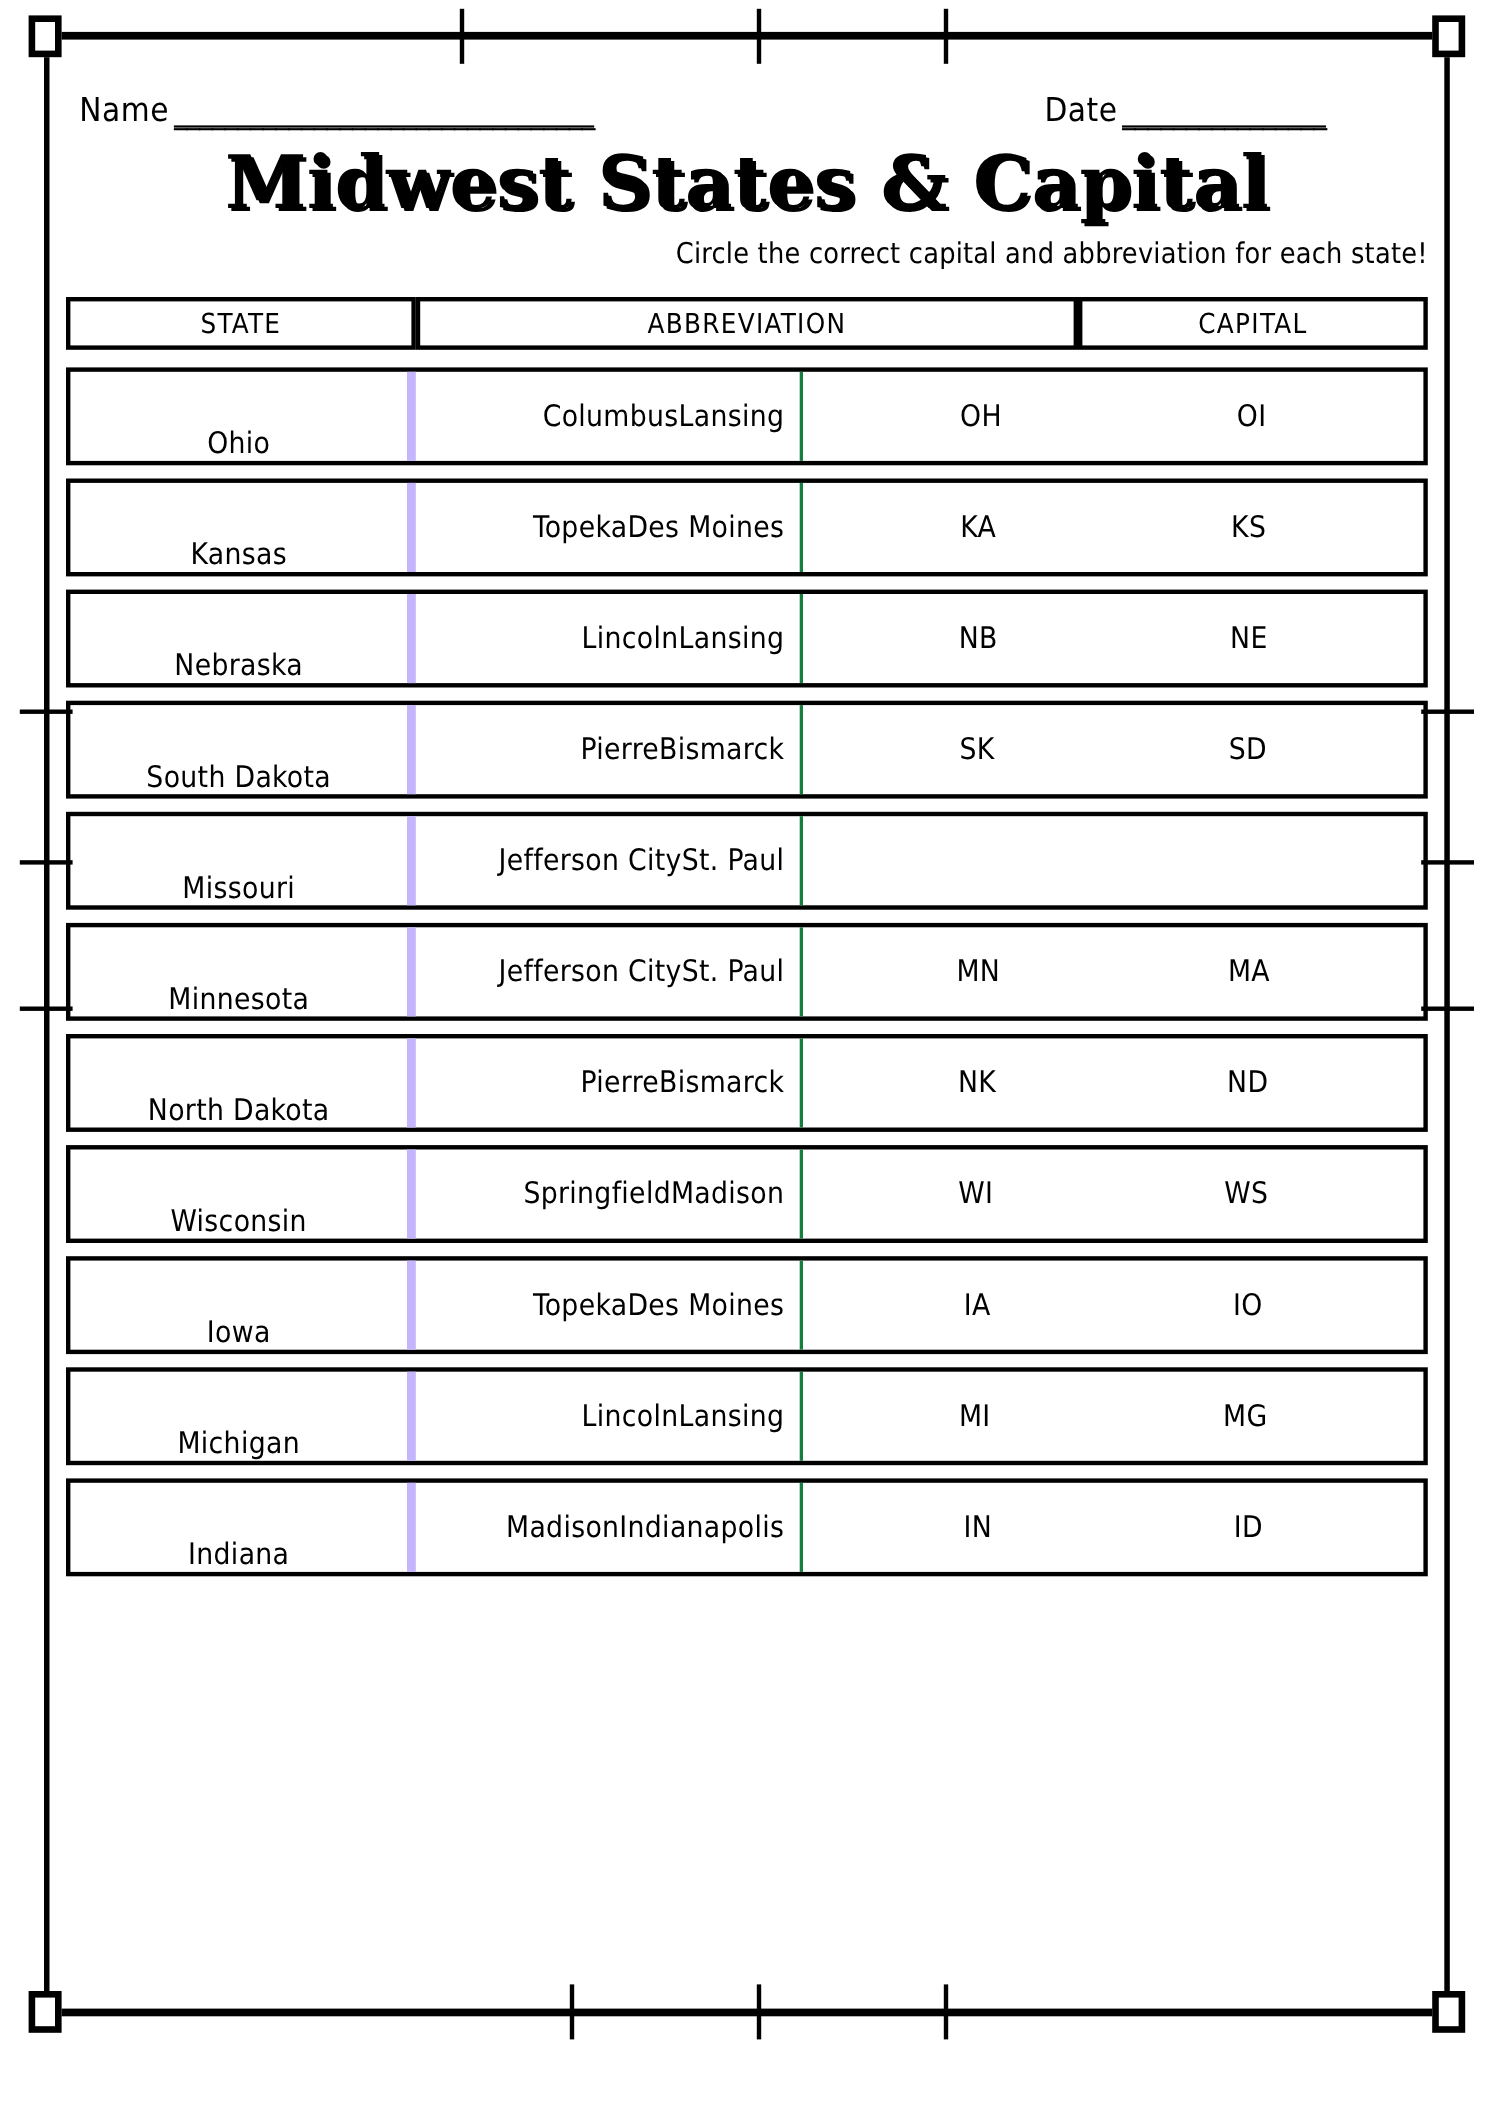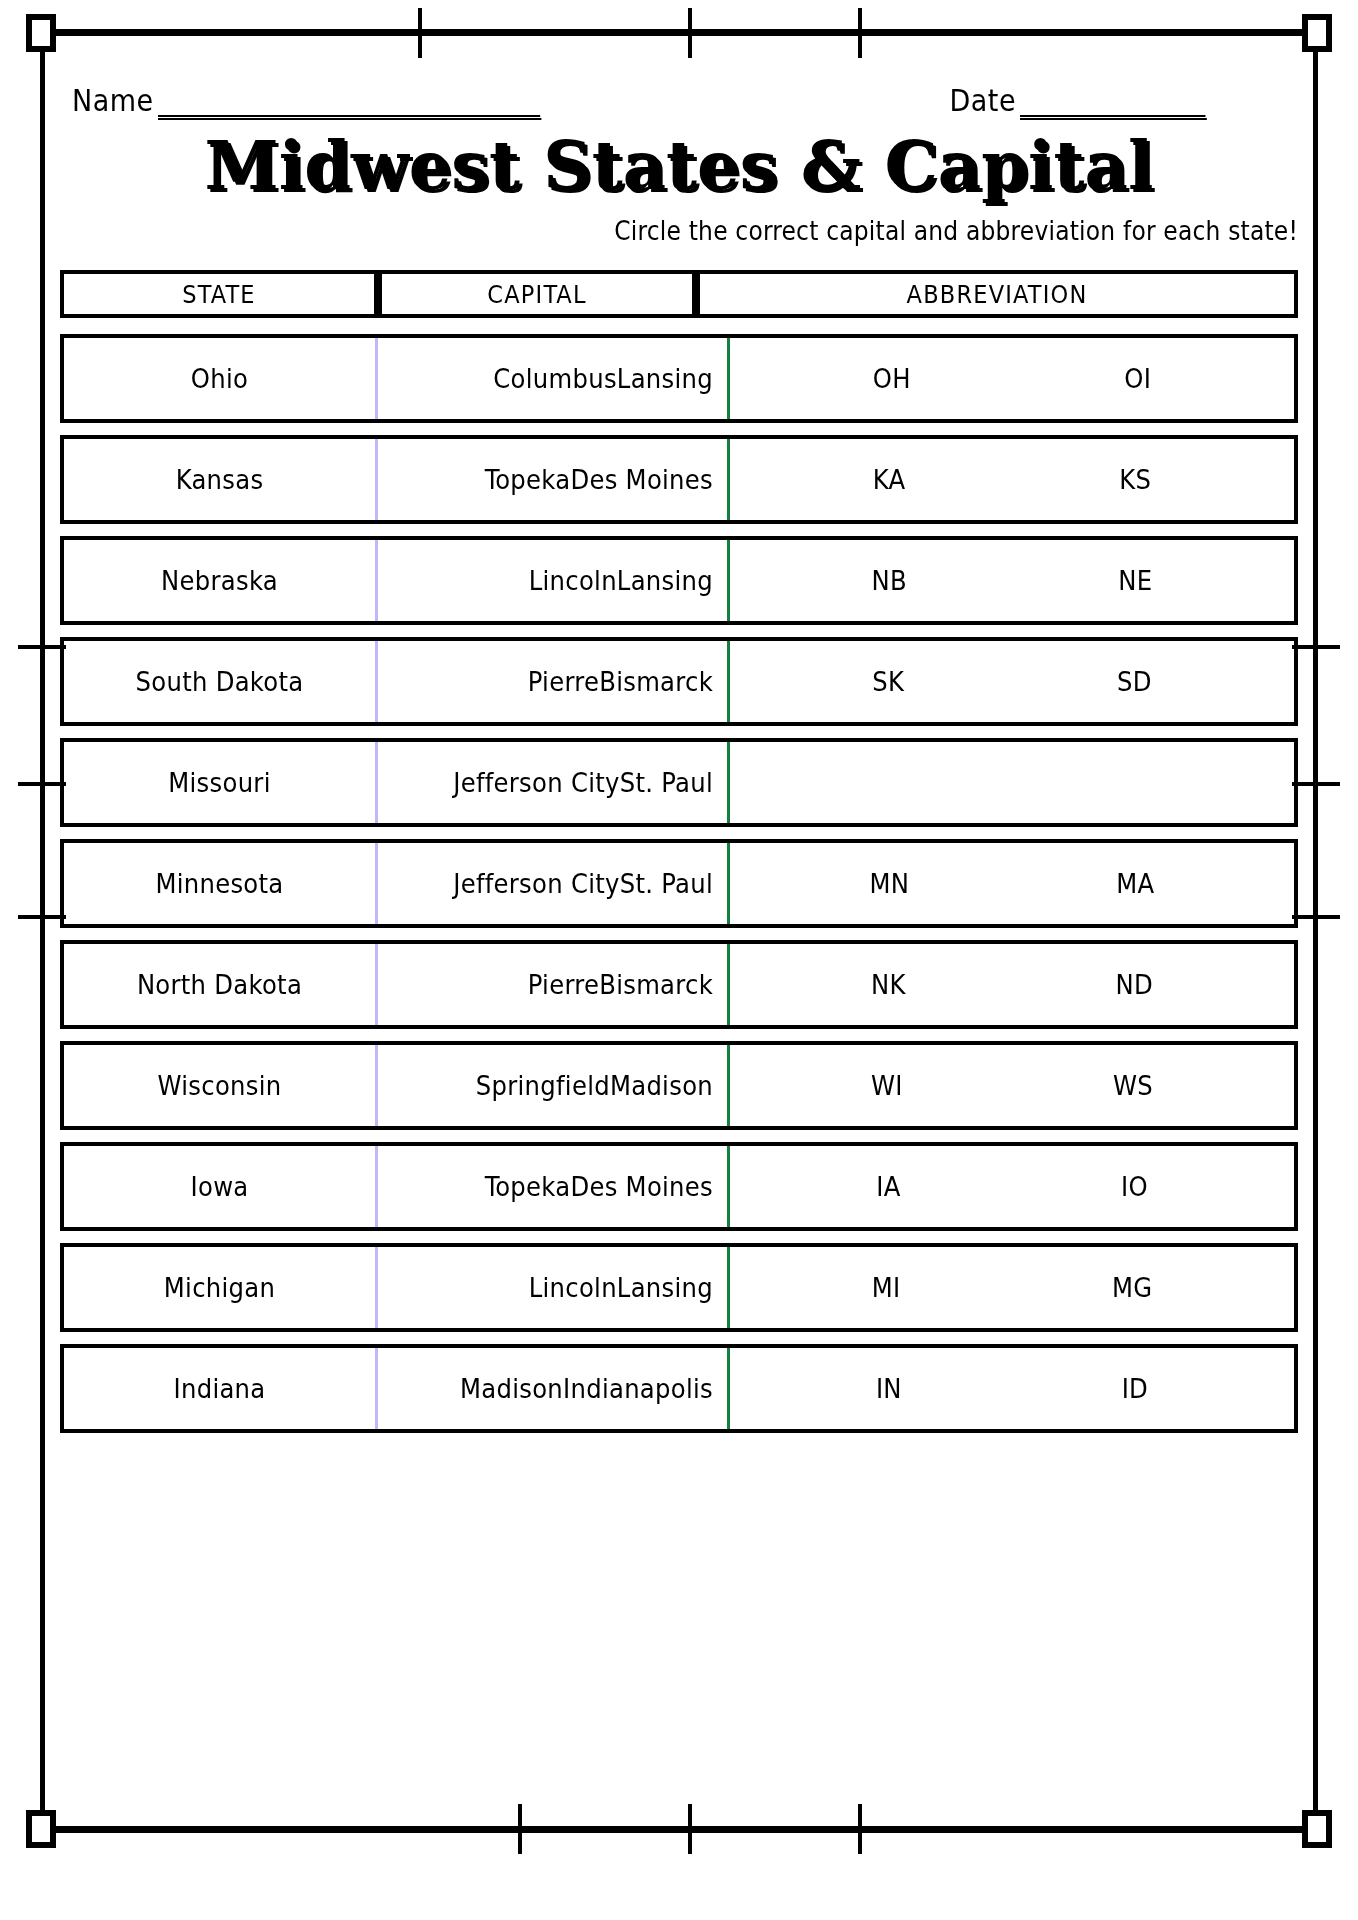--- a/index.html
+++ b/index.html
@@ -138,21 +138,21 @@
     align-items: stretch;
   }
   .cell {
     display: flex;
     align-items: center;
     justify-content: center;
     font-family: "DejaVu Sans Condensed", "Liberation Sans Narrow", "Liberation Sans", sans-serif;
     font-size: 27px;
     letter-spacing: .3px;
   }
-  .cell.state { flex: 0 0 314px; border-right: 3px solid #c4b5fd; }
+  .cell.state { flex: 0 0 314px; border-right: 8px solid #c4b5fd; align-items: flex-end; }
   .cell.capital {
     flex: 0 0 352px;
     border-right: 3px solid #15803d;
     justify-content: flex-end;
     padding: 0 14px;
   }
   .cell.abbr {
     flex: 1 1 auto;
     justify-content: space-around;
     padding: 0 36px;
@@ -195,22 +195,22 @@
     <span class="nd-rule name">_________________________________</span>
     <span class="nd-label">Date</span>
     <span class="nd-rule date">________________</span>
   </div>
 
   <h1 id="title">Midwest States &amp; Capital</h1>
   <p id="subtitle">Circle the correct capital and abbreviation for each state!</p>
 
   <div id="headerrow">
     <div class="hcell col-state">STATE</div>
+    <div class="hcell col-abbr">ABBREVIATION</div>
     <div class="hcell col-cap">CAPITAL</div>
-    <div class="hcell col-abbr">ABBREVIATION</div>
   </div>
 
   <div id="rows">
       <div class="row">
         <div class="cell state">
           <span>Ohio</span>
         </div>
         <div class="cell capital">
           <span class="opt">Columbus</span>
           <span class="opt">Lansing</span>

